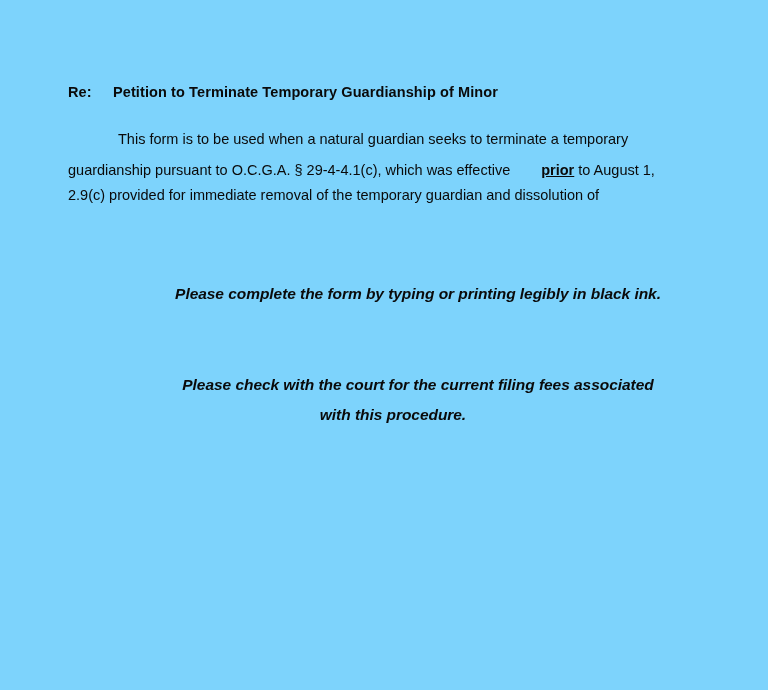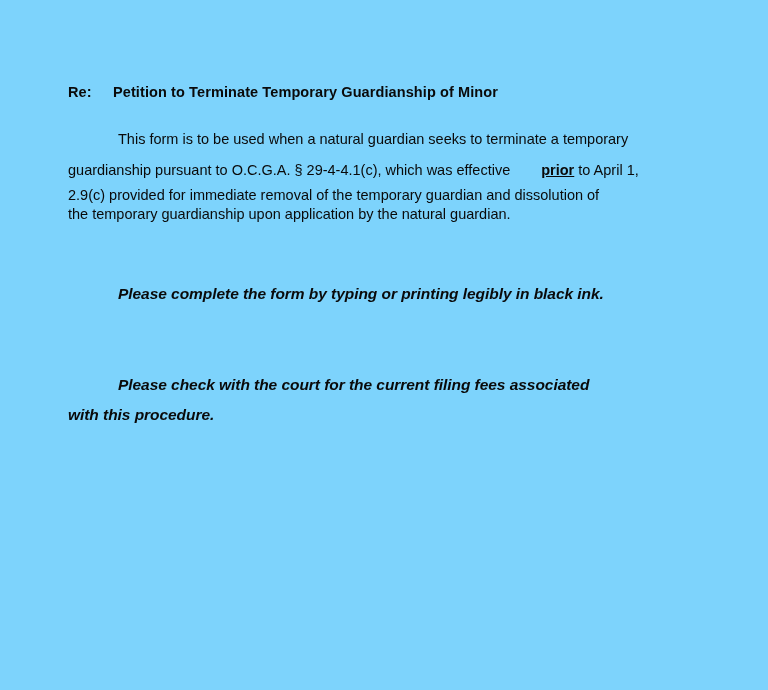--- a/index.html
+++ b/index.html
@@ -84,39 +84,39 @@
   .instr-1 {
     top: 279px;
   }
   .instr-2 {
     top: 322px;
     margin-top: 48px;
   }
   .instr .ln {
     display: block;
     white-space: nowrap;
+    text-align: center;
   }
   .instr .ln.indent {
     text-indent: 50px;
   }
 </style>
 </head>
 <body>
 
 <div class="page">
 
   <div class="re-line">
     <span class="re-label">Re:</span><span class="re-title">Petition to Terminate Temporary Guardianship of Minor</span>
   </div>
 
   <div class="body-para">
     <span class="ln indent">This form is to be used when a natural guardian seeks to terminate a temporary</span>
-    <span class="ln"><span>guardianship pursuant to O.C.G.A. § 29-4-4.1(c), which was effective </span><span class="u-bold">prior</span><span> to April 1,</span></span>
+    <span class="ln"><span>guardianship pursuant to O.C.G.A. § 29-4-4.1(c), which was effective </span><span class="u-bold">prior</span><span> to August 1,</span></span>
     <span class="ln tight">2.9(c) provided for immediate removal of the temporary guardian and dissolution of</span>
-    <span class="ln tight">the temporary guardianship upon application by the natural guardian.</span>
   </div>
 
   <div class="instr instr-1">
     <span class="ln indent">Please complete the form by typing or printing legibly in black ink.</span>
   </div>
 
   <div class="instr instr-2">
     <span class="ln indent">Please check with the court for the current filing fees associated</span>
     <span class="ln">with this procedure.</span>
   </div>

